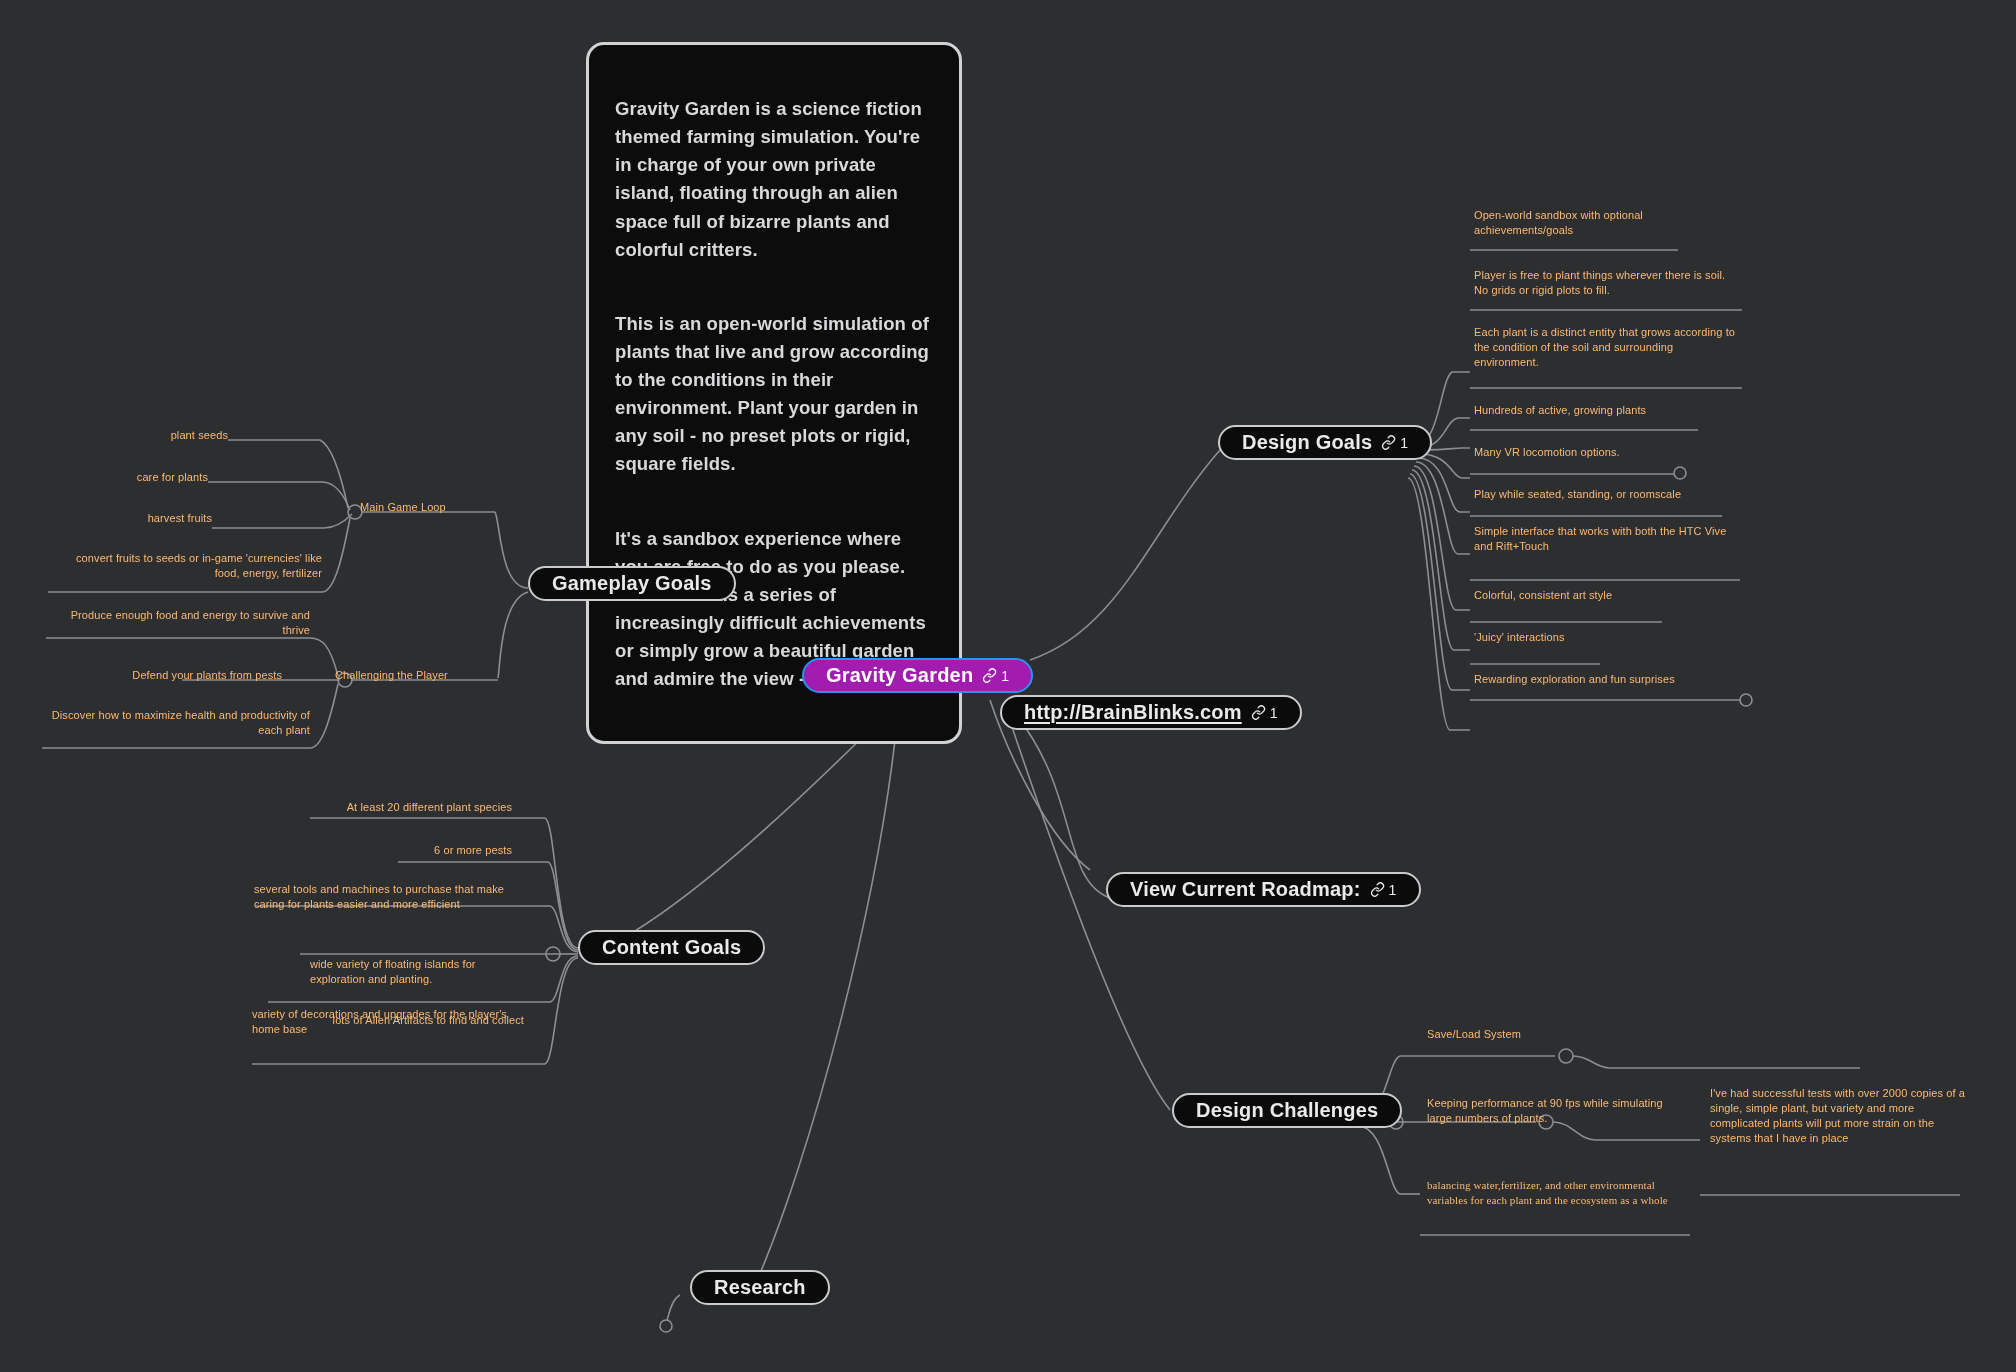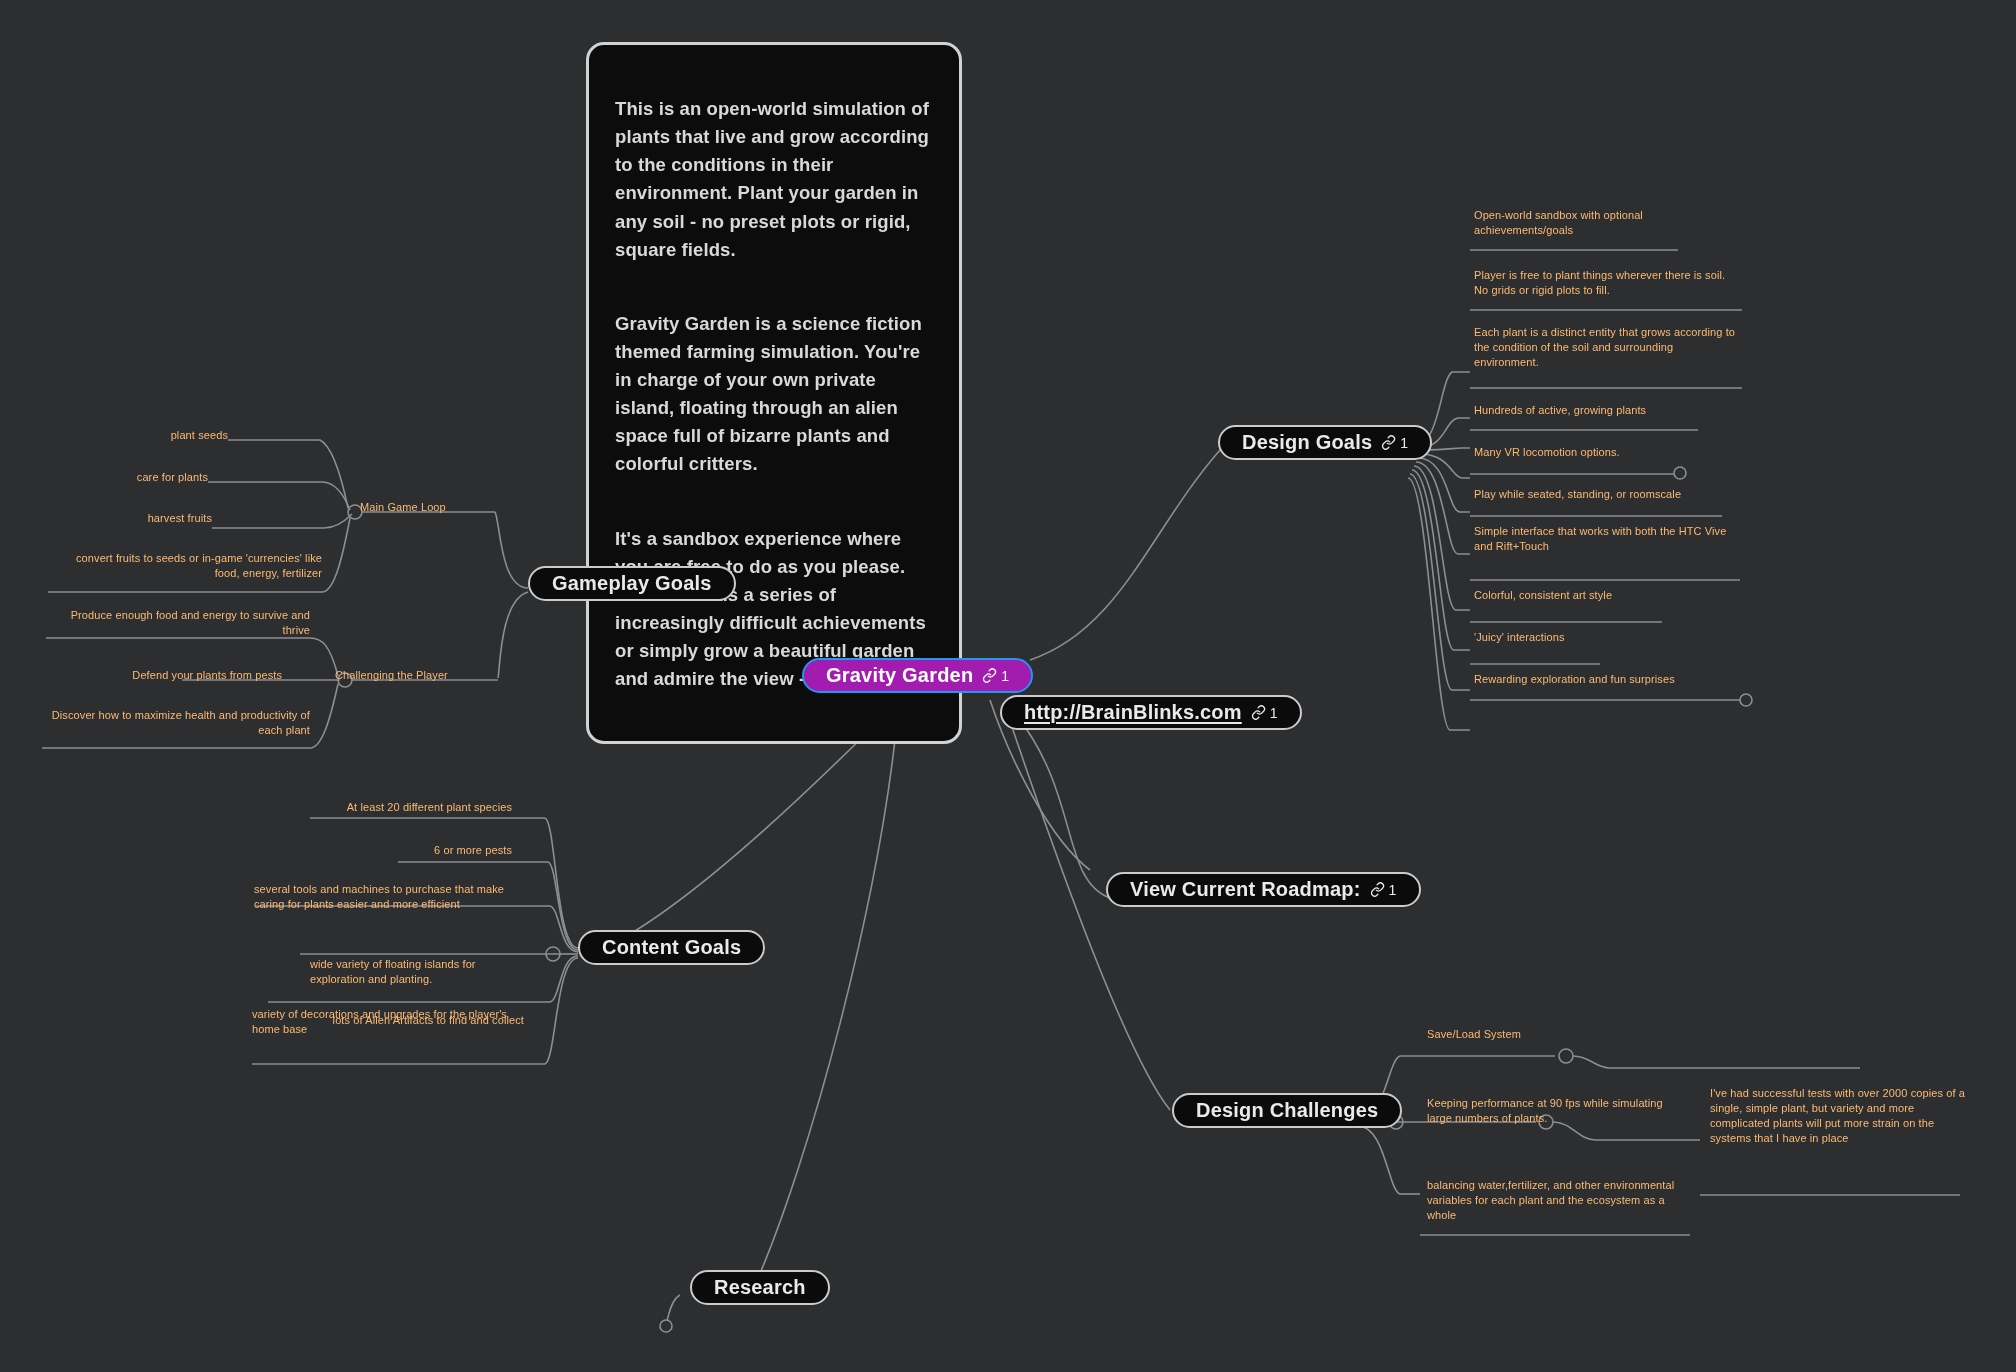--- a/index.html
+++ b/index.html
@@ -178,22 +178,22 @@
 
       <path d="M 1400 1194 L 1420 1194"></path>
       <path d="M 1420 1235 L 1690 1235"></path>
 
       <path d="M 680 1295 C 670 1300 668 1320 666 1324"></path>
       <circle cx="666" cy="1326" r="6" fill="#2c2e30" stroke="#8c8e90" stroke-width="1.6"></circle>
     </g>
   </svg>
 
   <div class="notebox" style="left:586px; top:42px; width:376px;">
+    <p>Gravity Garden is a science fiction themed farming simulation. You're in charge of your own private island, floating through an alien space full of bizarre plants and colorful critters.</p>
     <p>This is an open-world simulation of plants that live and grow according to the conditions in their environment. Plant your garden in any soil - no preset plots or rigid, square fields.</p>
-    <p>Gravity Garden is a science fiction themed farming simulation. You're in charge of your own private island, floating through an alien space full of bizarre plants and colorful critters.</p>
     <p>It's a sandbox experience where you are free to do as you please. Work towards a series of increasingly difficult achievements or simply grow a beautiful garden and admire the view - it's up to you.</p>
   </div>
 
   <div class="node root" style="left:802px; top:658px;">
     <span class="lbl">Gravity Garden</span>
     <span class="badge">
       <svg width="15" height="15" viewBox="0 0 24 24" fill="none" stroke="currentColor" stroke-width="2.1" stroke-linecap="round">
         <path d="M10 13a5 5 0 0 0 7.1 0l3-3a5 5 0 1 0-7.1-7.1l-1.7 1.7"></path>
         <path d="M14 11a5 5 0 0 0-7.1 0l-3 3a5 5 0 1 0 7.1 7.1l1.7-1.7"></path>
       </svg>
@@ -271,19 +271,19 @@
     </span>
   </div>
 
   <div class="node" style="left:1172px; top:1093px;">
     <span class="lbl">Design Challenges</span>
   </div>
 
   <div class="leaf right" style="left:1427px; top:1027px; width:220px;">Save/Load System</div>
   <div class="leaf right" style="left:1427px; top:1096px; width:245px;">Keeping performance at 90 fps while simulating large numbers of plants.</div>
   <div class="leaf right" style="left:1710px; top:1086px; width:262px;">I've had successful tests with over 2000 copies of a single, simple plant, but variety and more complicated plants will put more strain on the systems that I have in place</div>
-  <div class="leaf right" style="left:1427px; top:1178px; width:260px;">balancing water,fertilizer, and other environmental variables for each plant and the ecosystem as a whole</div>
+  <div class="leaf right" style="left:1427px; top:1178px; width:260px;font-family:Liberation Serif, serif;">balancing water,fertilizer, and other environmental variables for each plant and the ecosystem as a whole</div>
 
   <div class="node" style="left:690px; top:1270px;">
     <span class="lbl">Research</span>
   </div>
 
 </div>
 
 </body></html>

